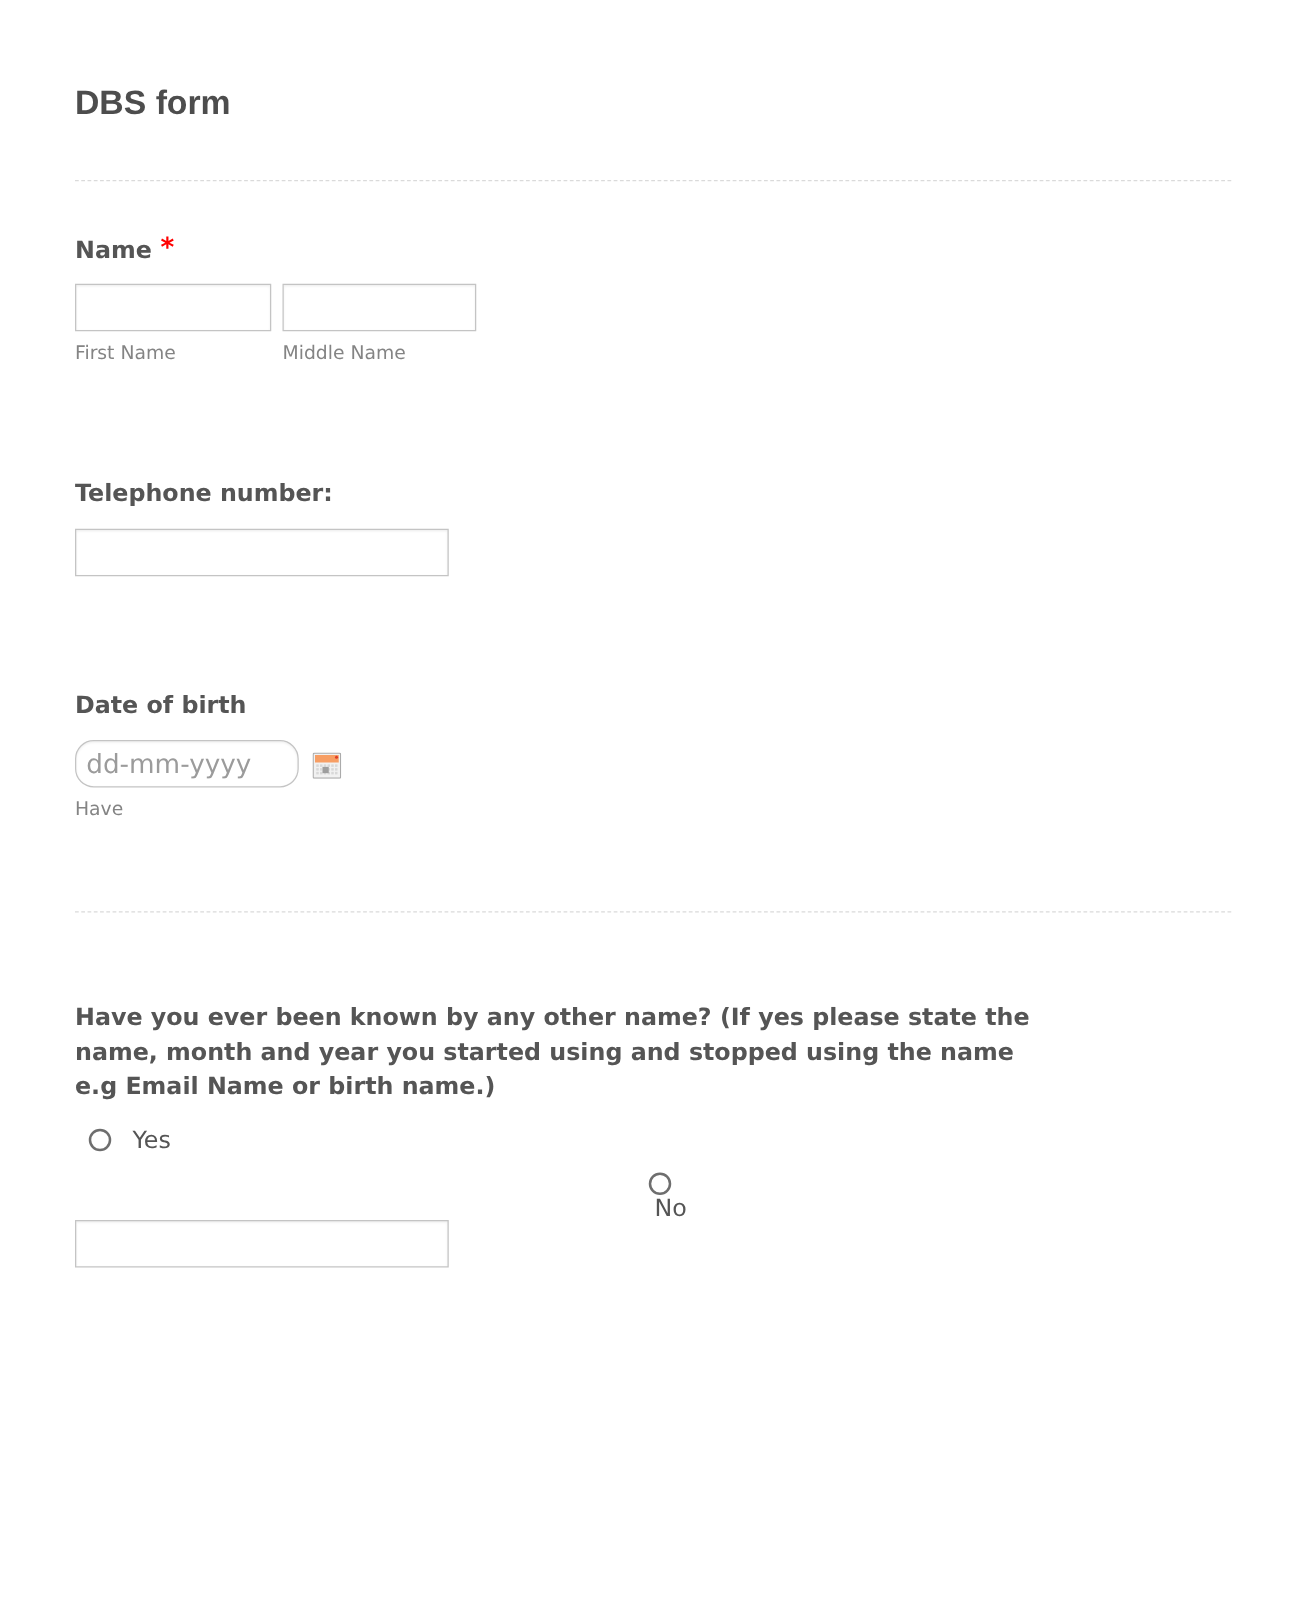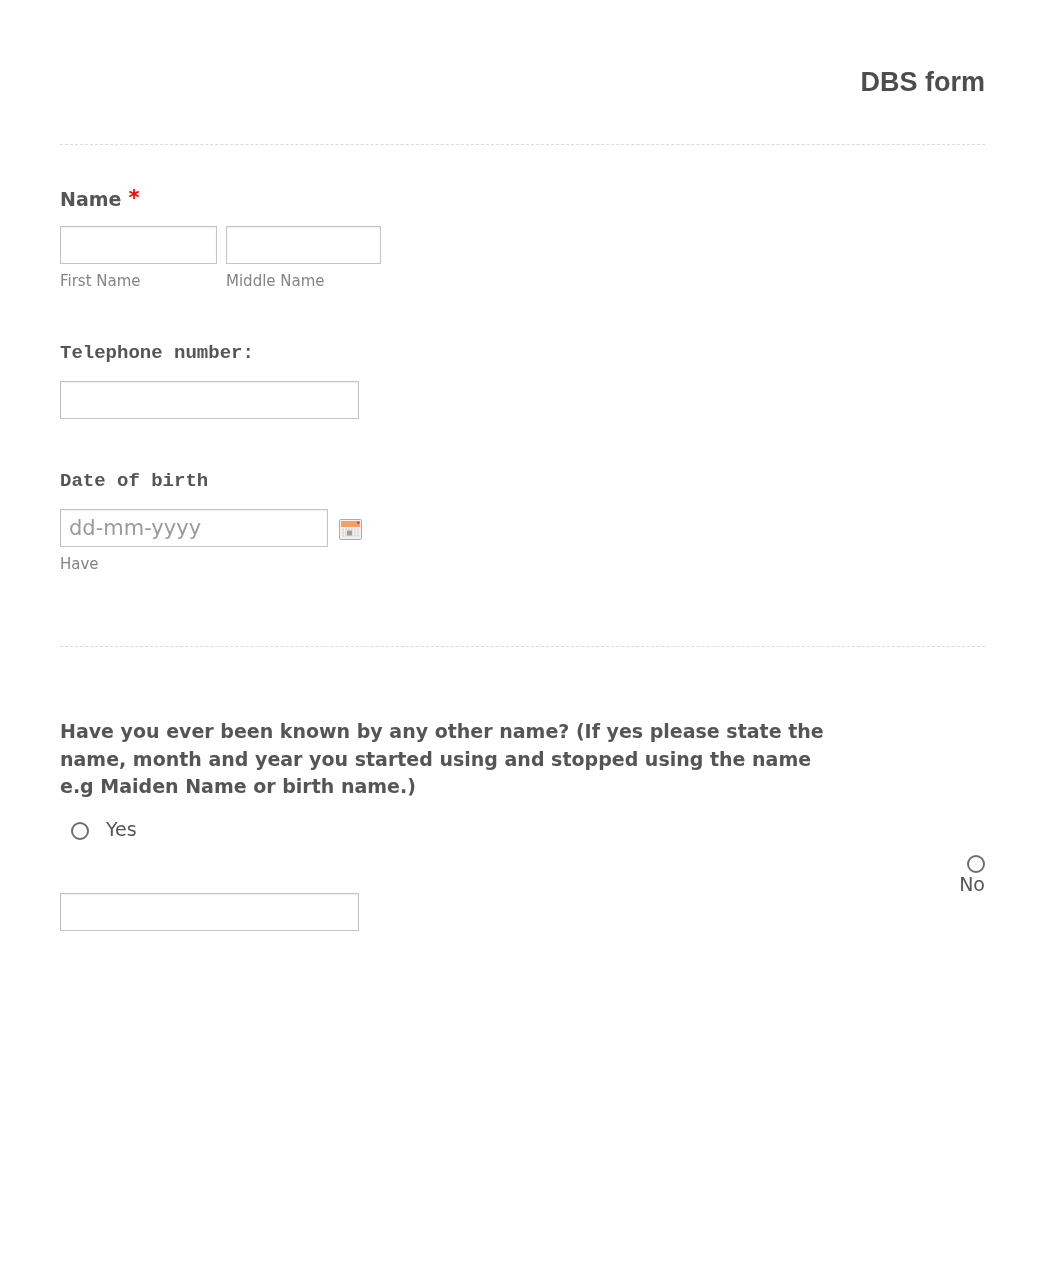--- a/index.html
+++ b/index.html
@@ -8,40 +8,39 @@
     width:1044px; height:1285px; overflow:hidden;
     font-family:"DejaVu Sans", sans-serif;
     color:#555555;
   }
   .form-wrap { padding:66px 59px 0 60px; width:1044px; }
 
   .form-title {
     font-family:"Liberation Sans", sans-serif;
     font-size:27px; font-weight:bold; color:#4d4d4d;
     line-height:32px;
-    text-align:right;
   }
   .divider {
     border:none; border-top:1px dashed #dadada;
     height:0; margin-top:46px;
   }
   .divider.second { margin-top:72px; }
 
   .field-label {
     font-size:19px; font-weight:bold; color:#555555;
     line-height:24px;
   }
   .req-star {
     color:#ff0000; font-size:21px; font-weight:bold;
     margin-left:7px; position:relative; top:-1px;
   }
 
   .mt-label-first   { margin-top:42px; }
   .mt-section       { margin-top:66px; }
-  .mt-section-63    { margin-top:50px;font-family:Liberation Mono, monospace; }
+  .mt-section-63    { margin-top:91px; }
   .mt-question      { margin-top:71px; }
   .mt-name2         { margin-top:73px; }
   .mt-usedfrom      { margin-top:62px; }
 
   .text-input {
     display:block;
     border:1px solid #c4c4c4; background:#fff;
     box-shadow:inset 0 1px 2px rgba(0,0,0,0.07);
     height:38px; font-size:20px; color:#333;
     padding:0 8px; border-radius:0;
@@ -56,33 +55,33 @@
   .name-col.last   { width:225px; }
   .name-col .text-input { width:100%; }
 
   .sub-label {
     font-size:15px; color:#848484; margin-top:7px; line-height:20px;
   }
 
   .single-input { width:299px; margin-top:16px; }
 
   .date-row { display:flex; align-items:flex-start; margin-top:16px; }
-  .date-input { width:268px; font-size:21px; color:#9b9b9b; }
+  .date-input { width:179px; font-size:21px; color:#9b9b9b;border-radius:15px; }
   .calendar-btn {
     border:none; background:transparent; padding:0;
     margin-left:11px; margin-top:10px; cursor:pointer;
     line-height:0;
   }
 
   .question-label {
     font-size:19px; font-weight:bold; color:#555555;
     line-height:27.5px; white-space:pre-line; max-width:925px;
   }
   .radio-row {
-    display:flex; align-items:flex-end;
+    display:flex; align-items:center;
     margin-left:11px; margin-top:17px; height:22px;
   }
   .radio-row + .radio-row { margin-top:15px;flex-direction:column; }
   .radio-circle {
     width:18px; height:18px; border:2px solid #6e6e6e;
     border-radius:50%; background:#fff; flex:0 0 auto;
   }
   .radio-label {
     font-size:19px; color:#555555; margin-left:17px; line-height:22px;
   }
@@ -151,21 +150,21 @@
       </button>
     </div>
     <div class="sub-label">Have</div>
   </div>
 
   <hr class="divider second">
 
   <div>
     <div class="question-label mt-question">Have you ever been known by any other name? (If yes please state the
 name, month and year you started using and stopped using the name
-e.g Maiden Name or birth name.)</div>
+e.g Email Name or birth name.)</div>
     <div class="radio-row">
       <span class="radio-circle"></span>
       <span class="radio-label">Yes</span>
     </div>
     <div class="radio-row">
       <span class="radio-circle"></span>
       <span class="radio-label">No</span>
     </div>
   </div>
 

